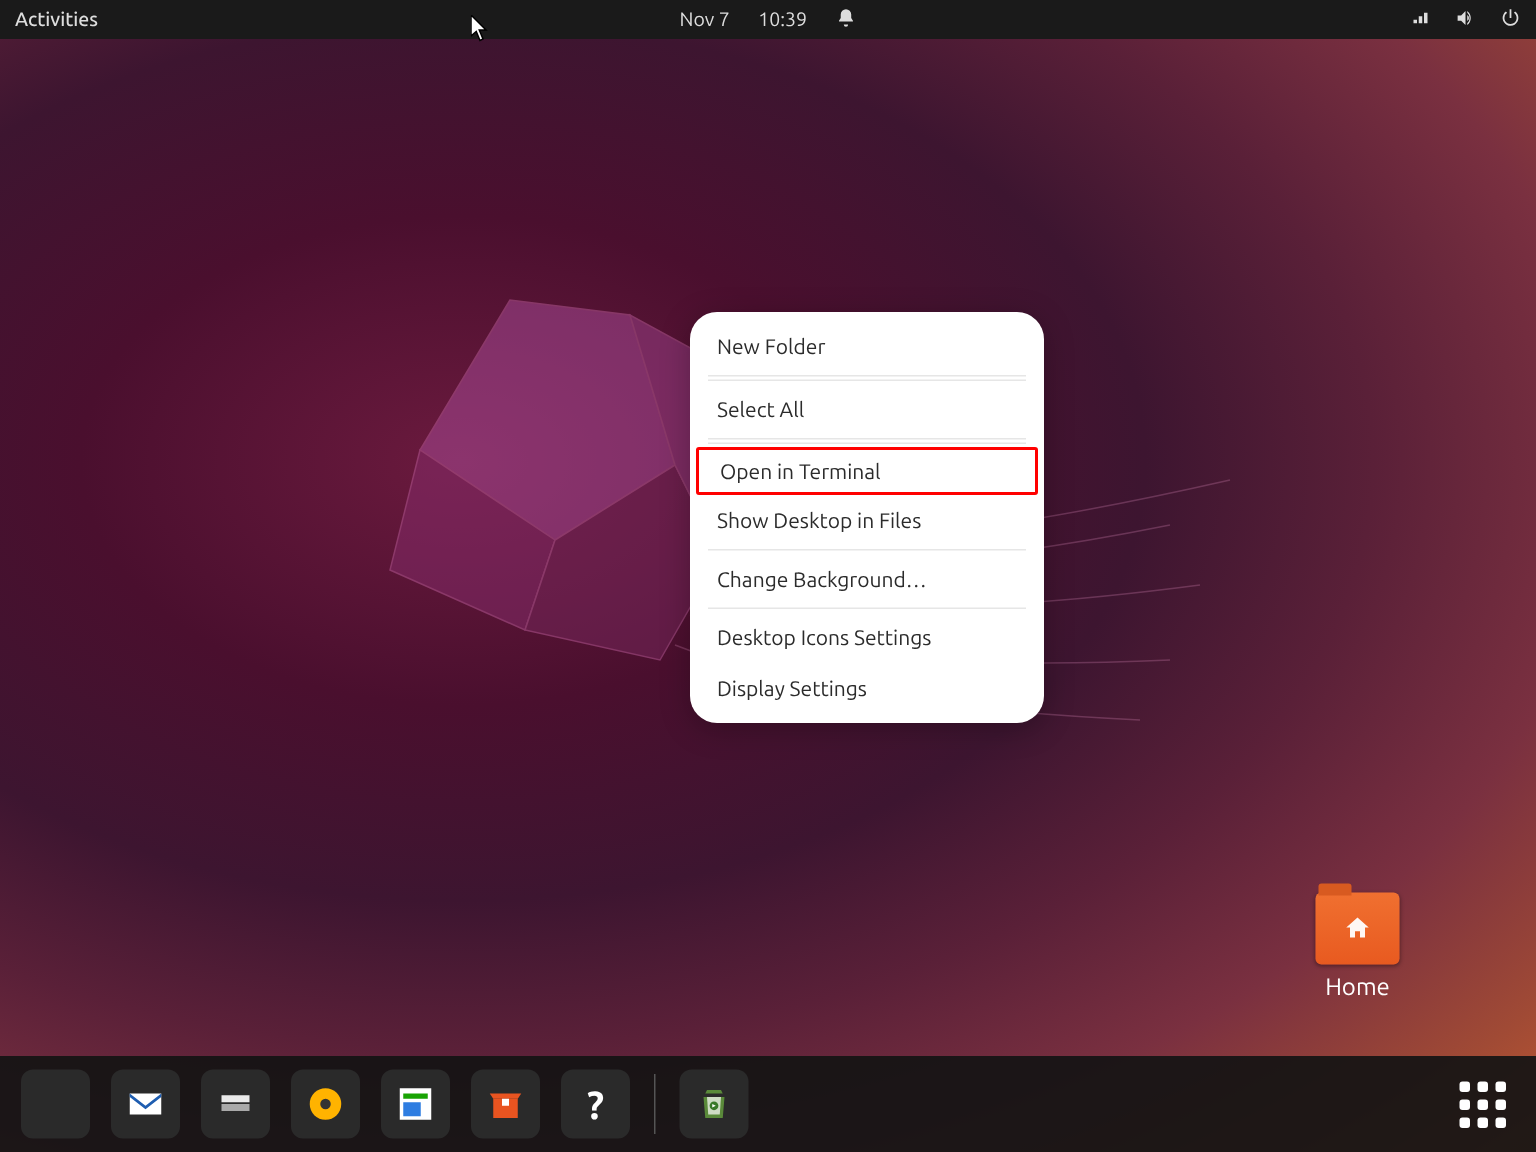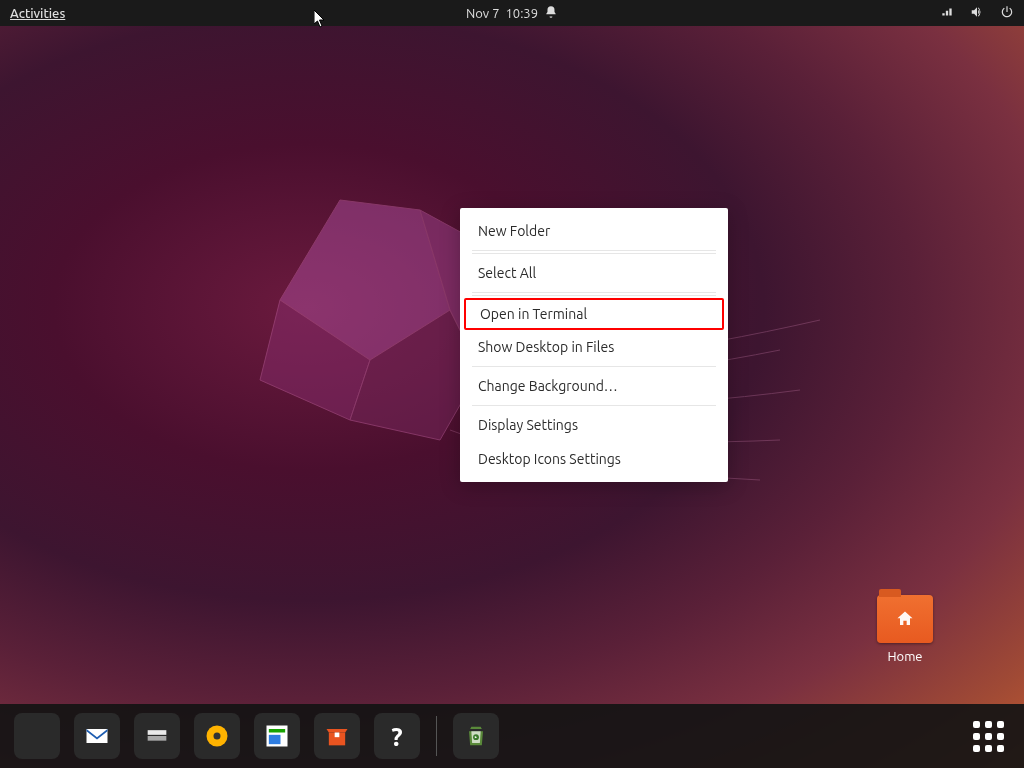--- a/index.html
+++ b/index.html
@@ -13,24 +13,23 @@
   
   .topbar {
     position: absolute; top: 0; left: 0; right: 0;
     height: 26px;
     background: #1a1a1a;
     display: flex; align-items: center;
     font-size: 13px;
     color: #ddd;
     padding: 0 10px;
     z-index: 10;
-    text-decoration: underline;
   }
   .topbar .activities { font-weight: 500; cursor: pointer; }
-  .topbar .center { position: absolute; left: 50%; transform: translateX(-50%); display: flex; align-items: center; gap: 6px; }
+  .topbar .center { position: absolute; left: 50%; transform: translateX(-50%); display: flex; align-items: center; gap: 19px; }
   .topbar .right { margin-left: auto; display: flex; align-items: center; gap: 16px; }
   .topbar svg { width: 14px; height: 14px; fill: #ddd; }
 
   
   .cursor {
     position: absolute;
     top: 10px; left: 314px;
     width: 12px; height: 18px;
     z-index: 50;
     pointer-events: none;
@@ -43,23 +42,23 @@
     width: 640px; height: 360px;
     opacity: 0.6;
     pointer-events: none;
     z-index: 1;
   }
 
   
   .context-menu {
     position: absolute;
     top: 208px; left: 460px;
-    width: 268px;
+    width: 236px;
     background: #fff;
-    border-radius: 2px;
+    border-radius: 18px;
     box-shadow: 0 4px 20px rgba(0,0,0,0.25);
     padding: 6px 0;
     font-size: 14px;
     color: #2b2b2b;
     z-index: 20;
   }
   .context-menu .item {
     padding: 9px 18px;
     display: flex; align-items: center; justify-content: space-between;
     cursor: pointer;
@@ -74,21 +73,21 @@
   }
   .chevron { font-size: 11px; color: #555; }
 
   
   .desktop-icon {
     position: absolute;
     top: 595px; left: 870px;
     width: 70px;
     text-align: center;
     color: #fff;
-    font-size: 13px;
+    font-size: 16px;
     z-index: 5;
   }
   .desktop-icon .folder {
     width: 56px; height: 48px;
     margin: 0 auto 6px;
     background: linear-gradient(#f07030, #e85a20);
     border-radius: 4px;
     position: relative;
     box-shadow: 0 1px 3px rgba(0,0,0,0.4);
   }
@@ -223,24 +222,24 @@
     </div>
   <div class="item">
       <span>Show Desktop in Files</span>
     </div>
   <div class="sep"></div>
   <div class="item">
       <span>Change Background…</span>
     </div>
   <div class="sep"></div>
   <div class="item">
+      <span>Desktop Icons Settings</span>
+    </div>
+  <div class="item">
       <span>Display Settings</span>
-    </div>
-  <div class="item">
-      <span>Desktop Icons Settings</span>
     </div>
 </div>
 
 <div class="desktop-icon">
   <div class="folder">
     <span class="home-glyph">
       <svg viewBox="0 0 24 24">
           <path d="M12 3l9 8h-3v8h-4v-5h-4v5H6v-8H3z"></path>
         </svg>
     </span>

